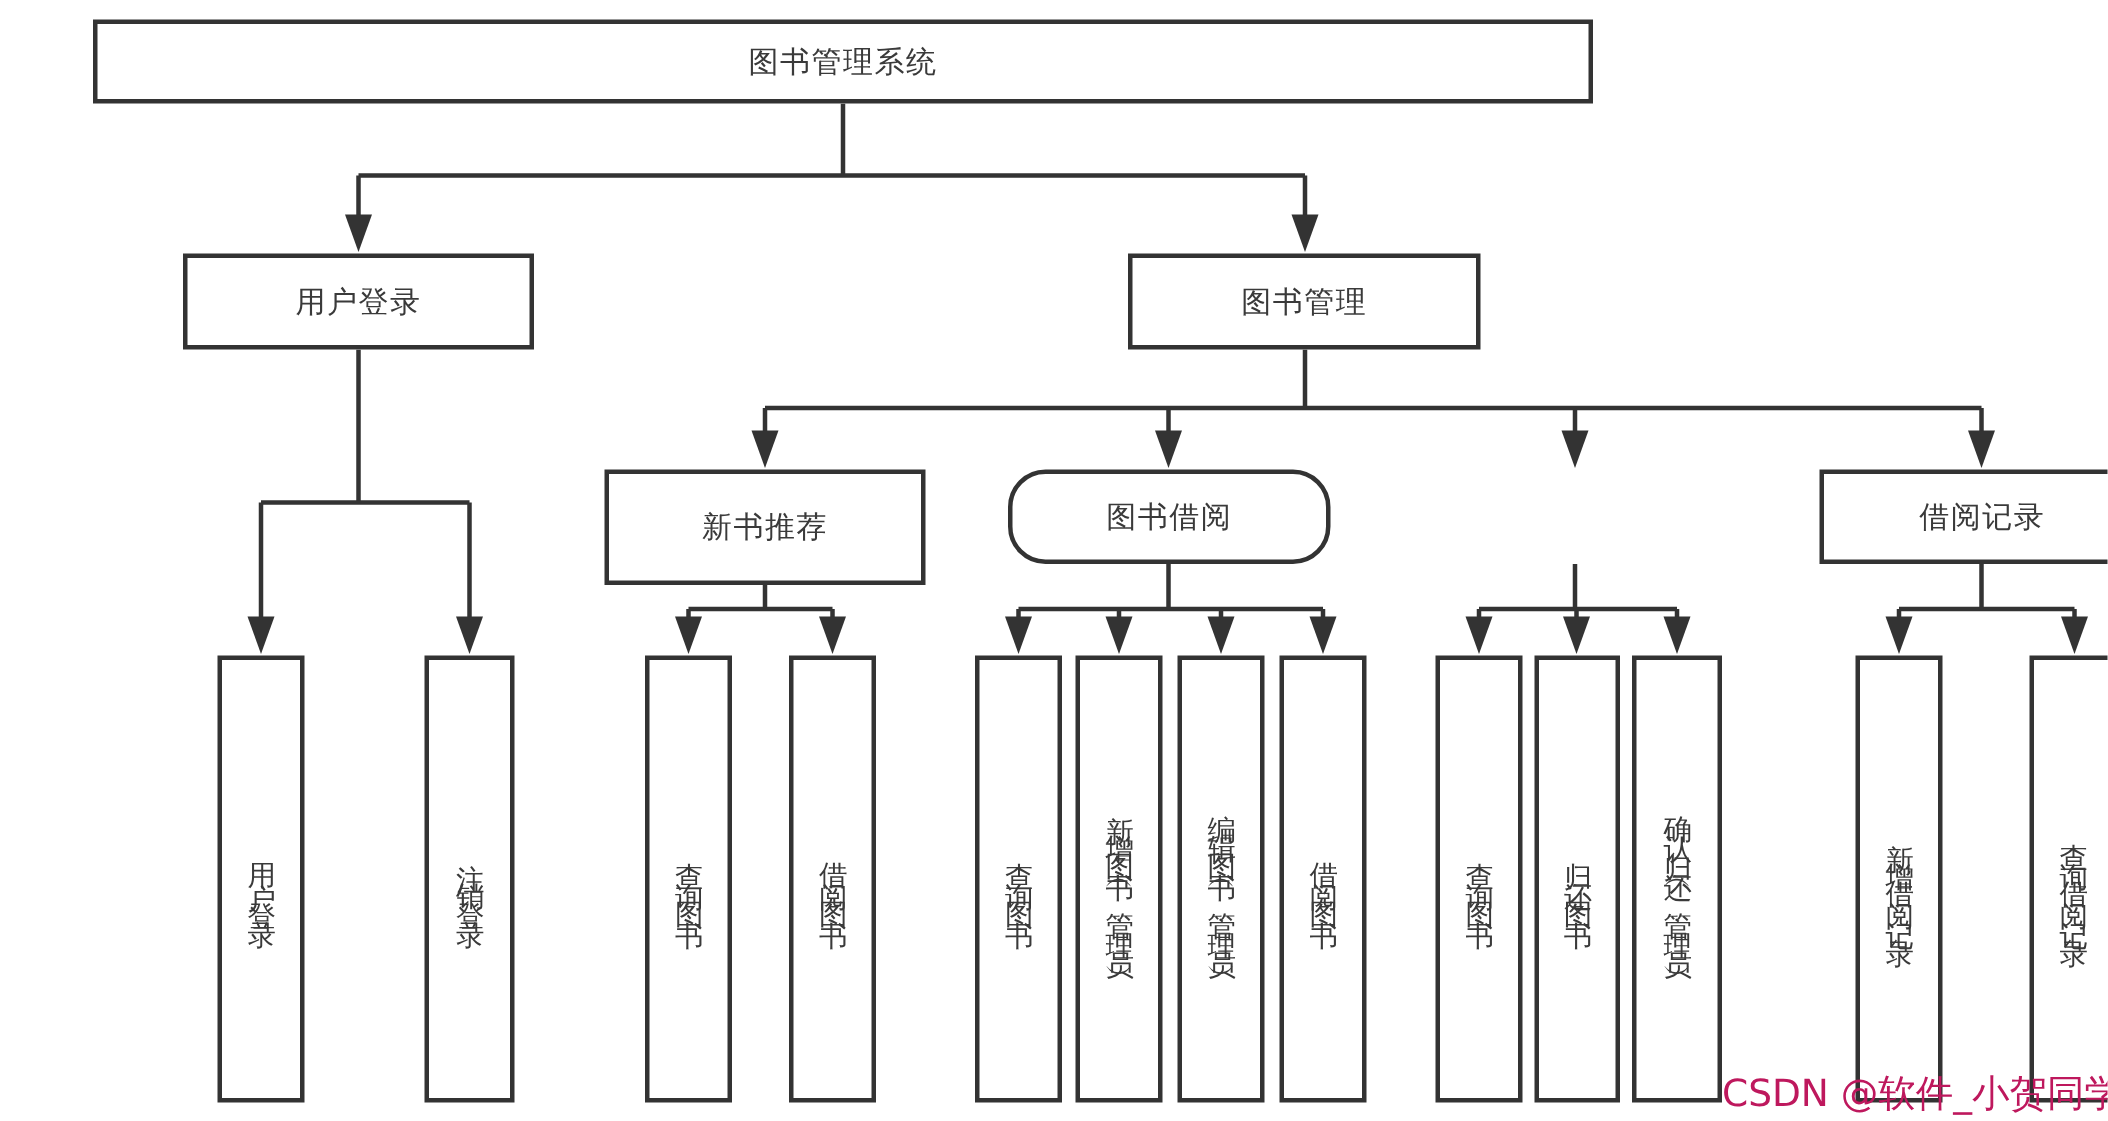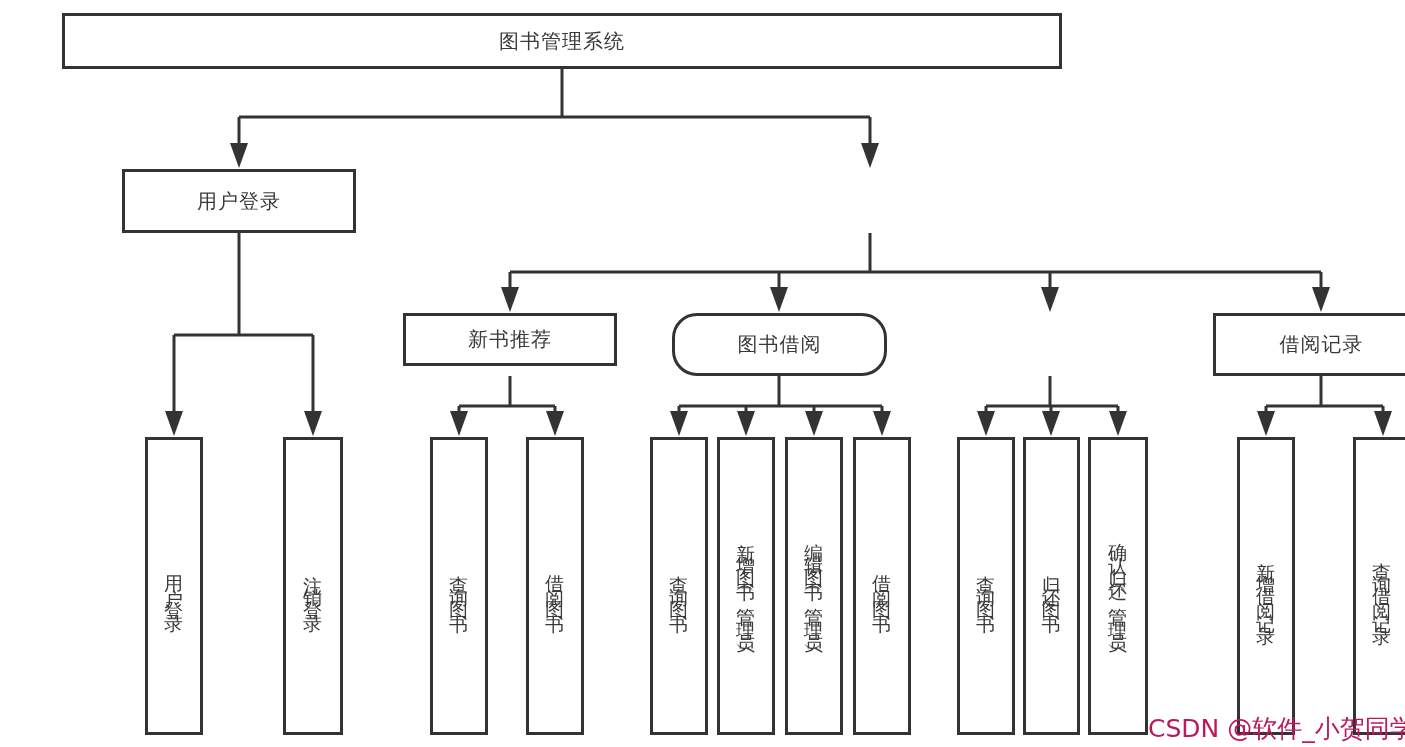--- a/index.html
+++ b/index.html
@@ -114,22 +114,23 @@
     <g>
       <path d="M1281,376 V406 M1226,406 H1343 M1226,406 V412 M1343,406 V412"></path>
       <polygon points="1217,411 1235,411 1226,436"></polygon>
       <polygon points="1334,411 1352,411 1343,436"></polygon>
     </g>
   </svg>
 
   <div class="box" style="left:22px; top:13px; width:1000px; height:56px;">图书管理系统</div>
 
   <div class="box" style="left:82px; top:169px; width:234px; height:64px;">用户登录</div>
+  <div class="box" style="left:712px; top:169px; width:235px; height:64px;">图书管理</div>
 
-  <div class="box" style="left:363px; top:313px; width:214px; height:53px;">新书推荐</div>
+  <div class="box" style="left:363px; top:313px; width:214px; height:77px;">新书推荐</div>
   <div class="box" style="left:632px; top:313px; width:215px; height:63px;border-radius:25px;">图书借阅</div>
   <div class="box" style="left:1173px; top:313px; width:217px; height:63px;text-align:right;">借阅记录</div>
 
   <div class="vbox" style="left:105px; top:437px; width:58px; height:298px;">用户登录</div>
   <div class="vbox" style="left:243px; top:437px; width:60px; height:298px;">注销登录</div>
 
   <div class="vbox" style="left:390px; top:437px; width:58px; height:298px;">查询图书</div>
   <div class="vbox" style="left:486px; top:437px; width:58px; height:298px;">借阅图书</div>
 
   <div class="vbox" style="left:610px; top:437px; width:58px; height:298px;">查询图书</div>

